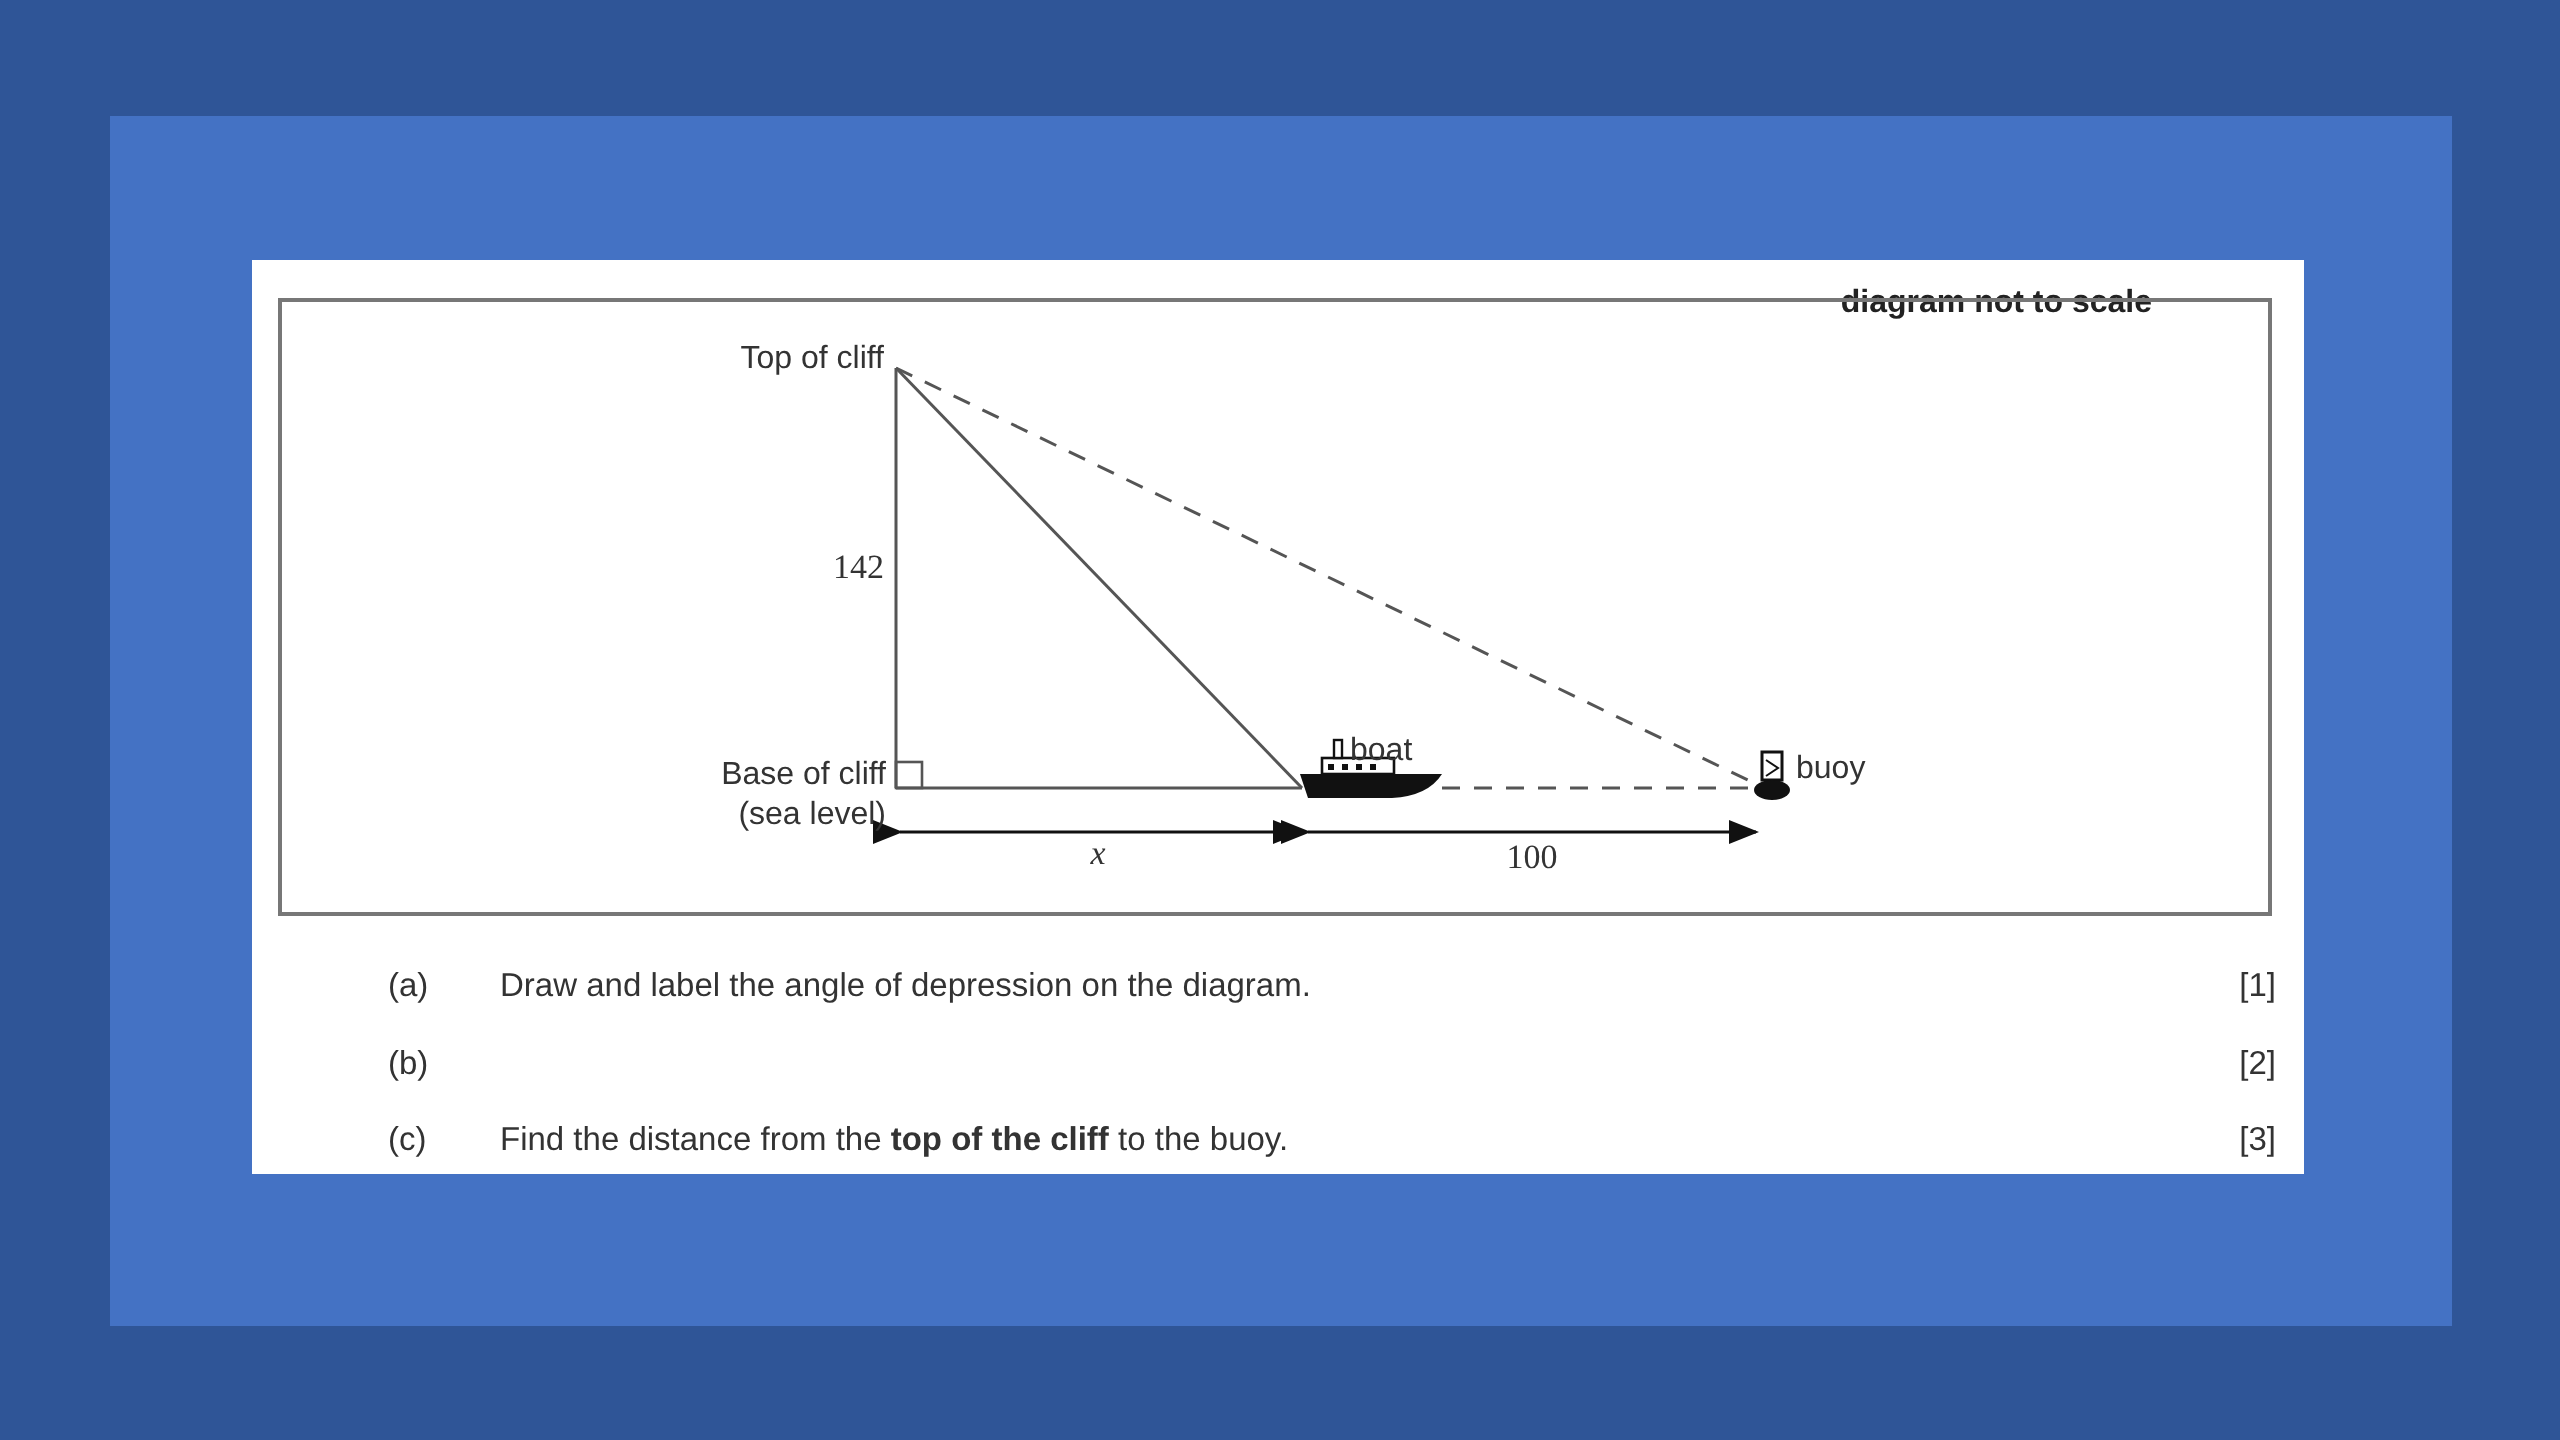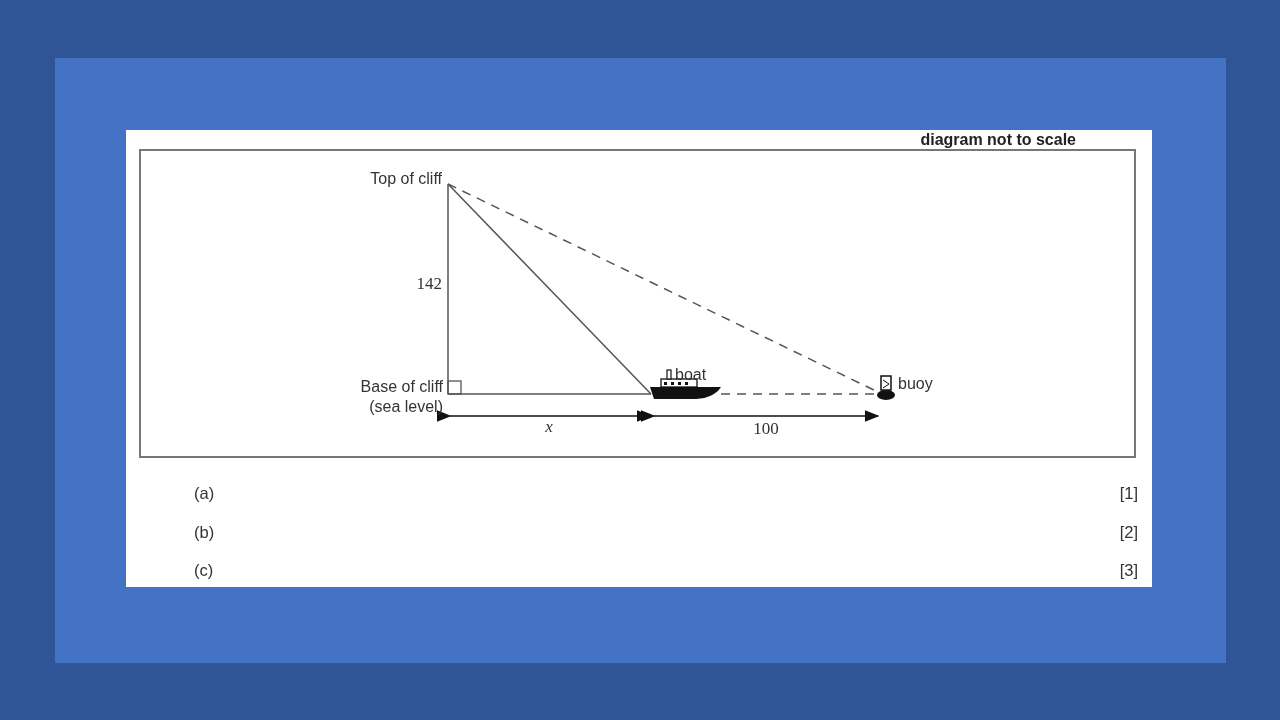--- a/index.html
+++ b/index.html
@@ -1,19 +1,19 @@
 <!DOCTYPE html>
 <html><head>
   <meta charset="utf-8">
   <style>
     html, body { margin:0; padding:0; }
     body { width:1280px; height:720px; background:#2f5597; position:relative; overflow:hidden; font-family:"Liberation Sans", sans-serif; }
     .slide { position:absolute; left:55px; top:58px; width:1171px; height:605px; background:#4472c4; }
     .paper { position:absolute; left:126px; top:130px; width:1026px; height:457px; background:#fff; }
-    .note { position:absolute; right:76px; top:1px; font-size:16px; font-weight:bold; color:#222; }
+    .note { position:absolute; right:76px; top:13px; font-size:16px; font-weight:bold; color:#222; }
     .frame { position:absolute; left:13px; top:19px; width:997px; height:309px; border:2px solid #777; box-sizing:border-box; }
     svg.diagram { position:absolute; left:0; top:0; }
     .q { position:absolute; left:0; width:1026px; height:22px; font-size:16.5px; color:#333; }
     .q .lbl { position:absolute; left:68px; }
     .q .txt { position:absolute; left:124px; }
     .q .mk { position:absolute; right:14px; }
     .q i { font-family:"Liberation Serif", serif; }
   </style>
 </head>
 <body>
@@ -66,23 +66,25 @@
     <text x="317" y="262" text-anchor="end" font-family="Liberation Sans, sans-serif" font-size="16" fill="#333">Base of cliff</text>
     <text x="317" y="282" text-anchor="end" font-family="Liberation Sans, sans-serif" font-size="16" fill="#333">(sea level)</text>
     <text x="549" y="250" font-family="Liberation Sans, sans-serif" font-size="16" fill="#333">boat</text>
     <text x="772" y="259" font-family="Liberation Sans, sans-serif" font-size="16" fill="#333">buoy</text>
     <text x="423" y="302" text-anchor="middle" font-family="Liberation Serif, serif" font-style="italic" font-size="17" fill="#333">x</text>
     <text x="640" y="304" text-anchor="middle" font-family="Liberation Serif, serif" font-size="17" fill="#333">100</text>
   </svg>
 
   <div class="q" style="top:354px;">
     <span class="lbl">(a)</span>
+    <span class="txt">Draw and label the angle of depression on the diagram.</span>
     <span class="mk">[1]</span>
   </div>
   <div class="q" style="top:393px;">
     <span class="lbl">(b)</span>
     <span class="mk">[2]</span>
   </div>
   <div class="q" style="top:431px;">
     <span class="lbl">(c)</span>
+    <span class="txt"><span>Find the distance from the </span><b>top of the cliff</b><span> to the buoy.</span></span>
     <span class="mk">[3]</span>
   </div>
 </div>
 
 </body></html>

